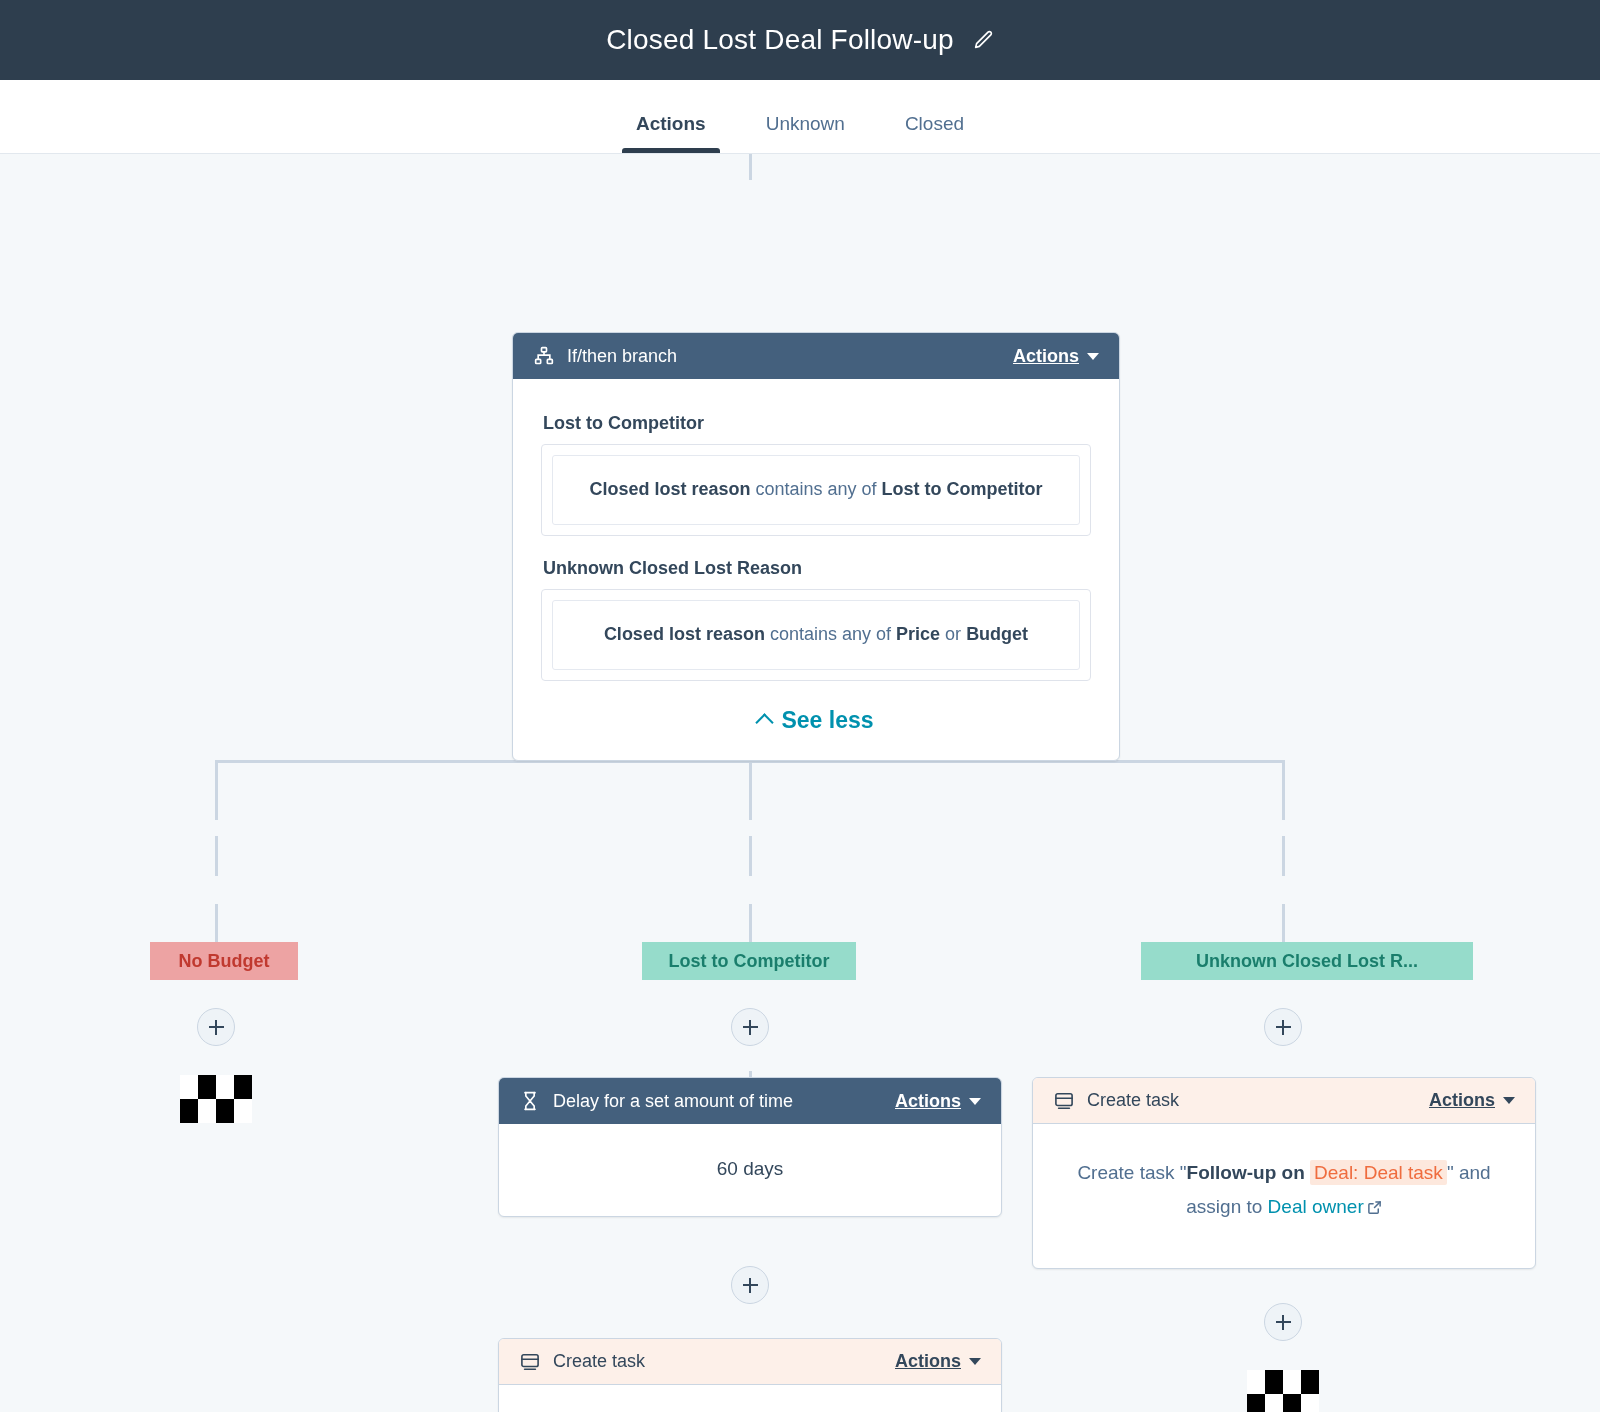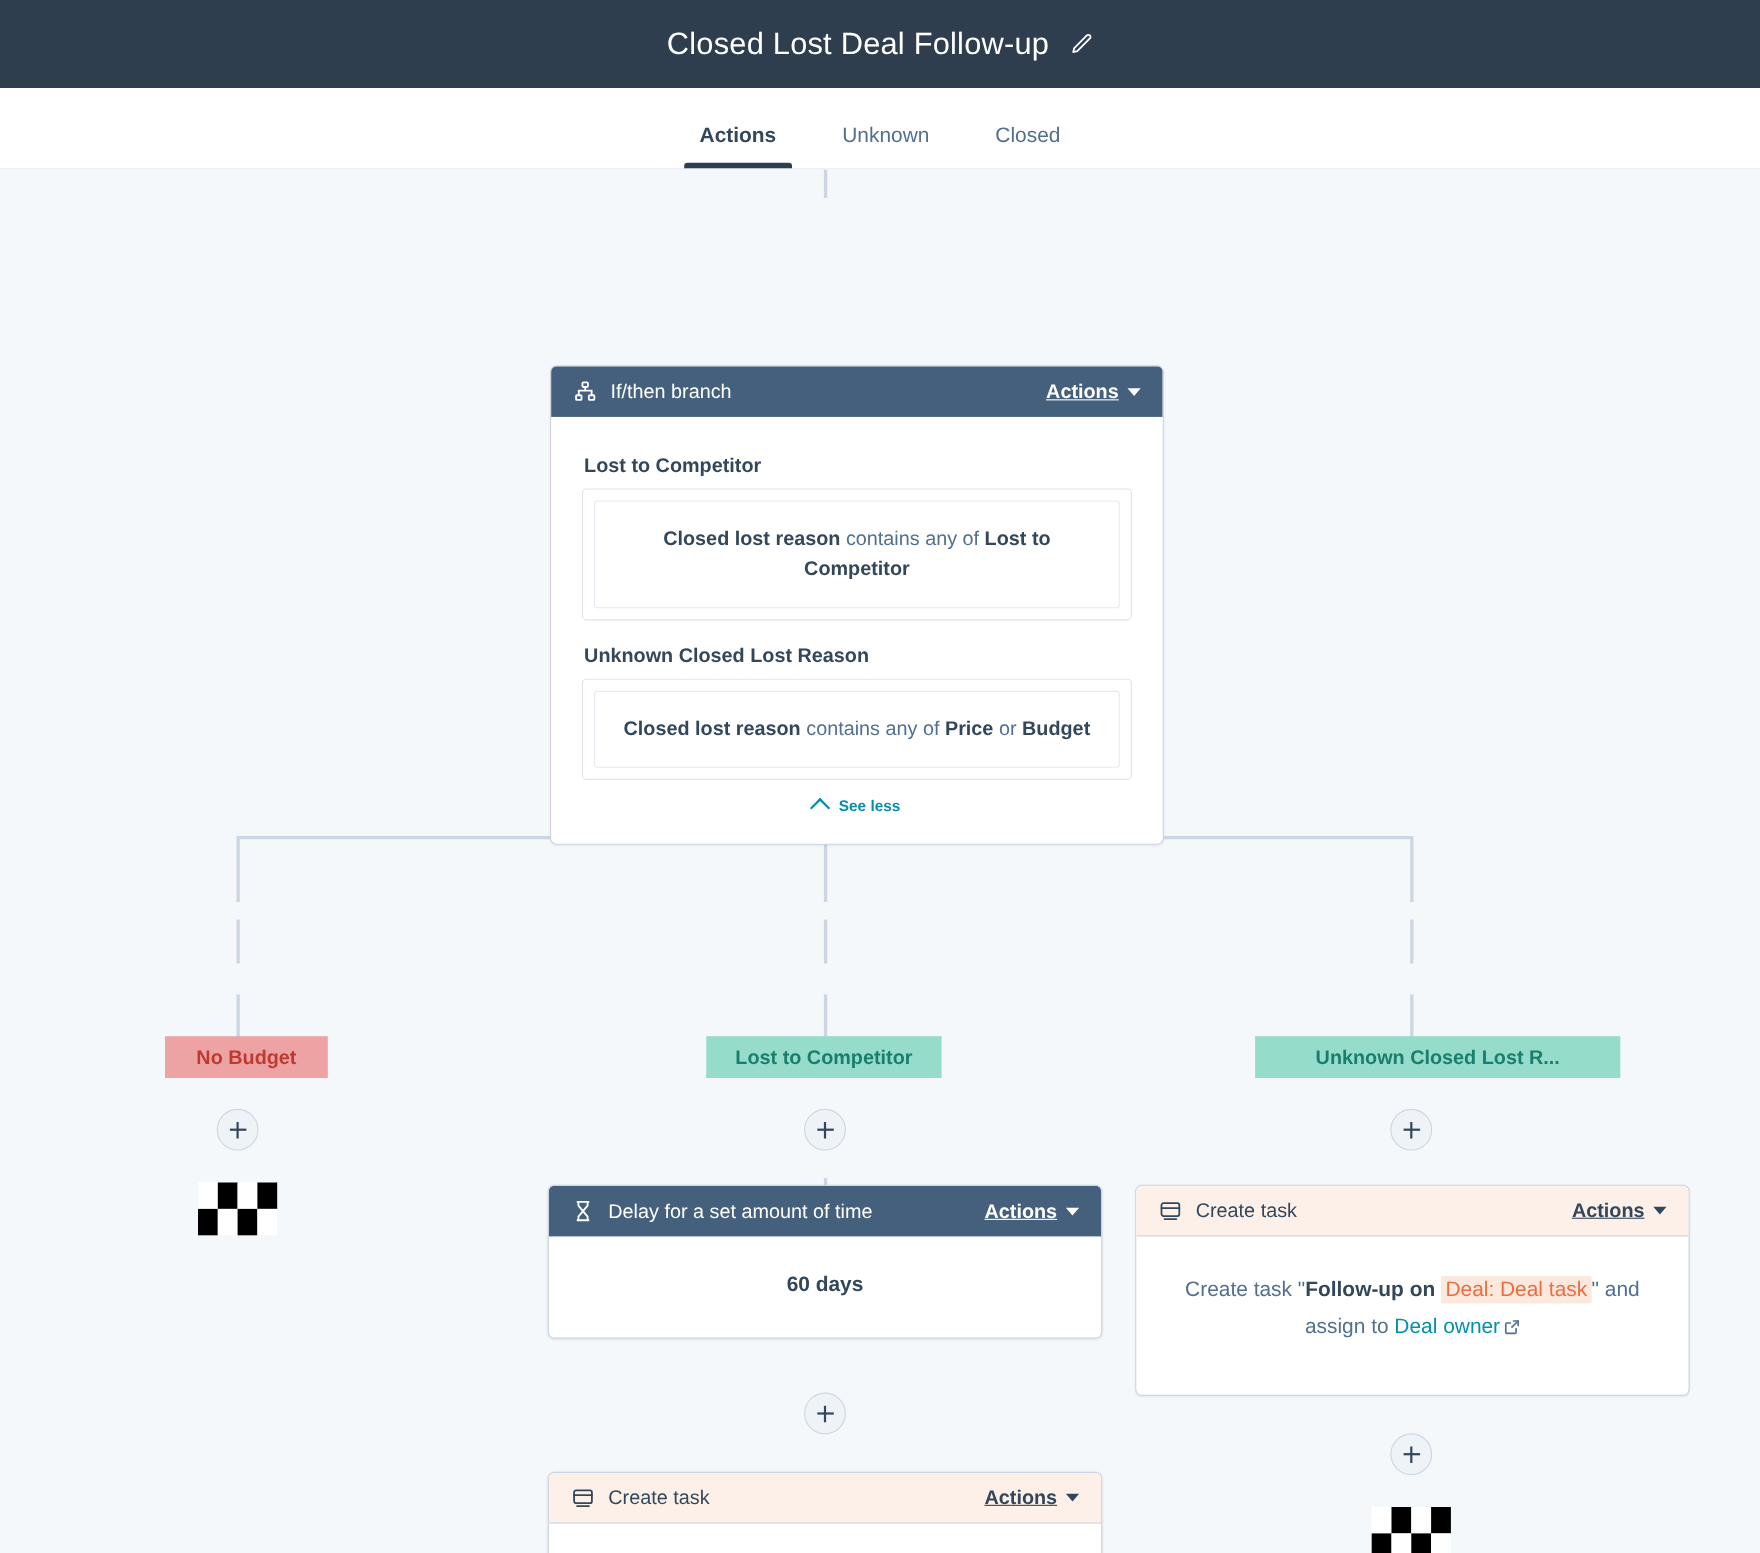--- a/index.html
+++ b/index.html
@@ -135,45 +135,44 @@
     border-radius: 3px;
     padding: 20px 18px;
     text-align: center;
     font-size: 18px;
     color: #516f90;
     line-height: 1.55;
   }
   .cond-inner b { color: #33475b; font-weight: 700; }
   .cond-clip { max-height: 125px; overflow: hidden; }
   .see-less {
-    margin-top: 14px;
+    margin-top: 26px;
     display: flex;
     align-items: center;
     justify-content: center;
     gap: 10px;
     color: #0091ae;
-    font-size: 14px;
+    font-size: 23px;
     font-weight: 600;
     cursor: pointer;
   }
   .chev-up {
     width: 13px; height: 13px;
     border-left: 2.5px solid #0091ae;
     border-top: 2.5px solid #0091ae;
     transform: rotate(45deg);
     margin-top: 5px;
   }
 
   
   .delay-body {
     text-align: center;
     font-size: 19px;
     color: #33475b;
     padding: 34px 20px 36px 20px;
-    font-weight: bold;
   }
 
   
   .task-body {
     text-align: center;
     font-size: 19px;
     color: #516f90;
     line-height: 1.8;
     padding: 32px 34px 40px 34px;
   }
@@ -281,21 +280,21 @@
   <div class="vline" style="left:749px; top:750px;  height:40px;"></div>
   <div class="vline" style="left:1282px;top:750px;  height:40px;"></div>
 
   <div class="vline" style="left:749px; top:917px;  height:52px;"></div>
   <div class="vline" style="left:749px; top:1008px; height:40px;"></div>
   <div class="vline" style="left:749px; top:1216px; height:42px;"></div>
 
   <div class="vline" style="left:1282px;top:955px;  height:52px;"></div>
   <div class="vline" style="left:1282px;top:1045px; height:40px;"></div>
 
-  <div class="card" style="left:500px; top:178px; width:558px;">
+  <div class="card" style="left:512px; top:178px; width:608px;">
     <div class="card-header dark">
       <span class="hdr-icon">
         <svg width="20" height="20" viewBox="0 0 24 24" fill="none" stroke="#ffffff" stroke-width="2">
           <rect x="9" y="2" width="6" height="5" rx="1"></rect>
           <rect x="2" y="16" width="6" height="5" rx="1"></rect>
           <rect x="16" y="16" width="6" height="5" rx="1"></rect>
           <path d="M12 7v4M5 16v-5h14v5"></path>
         </svg>
       </span>
       <span class="hdr-title">If/then branch</span>

